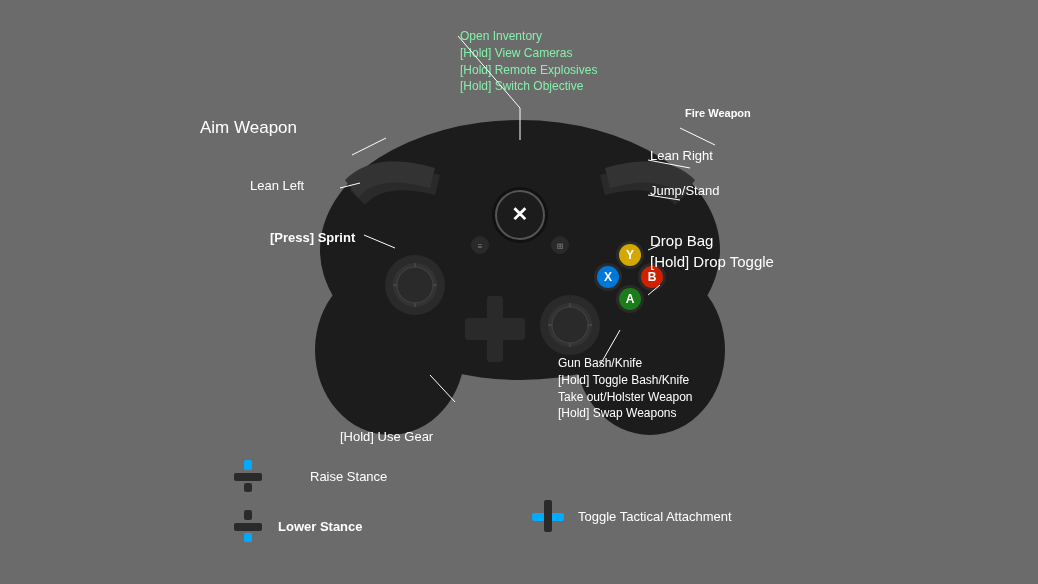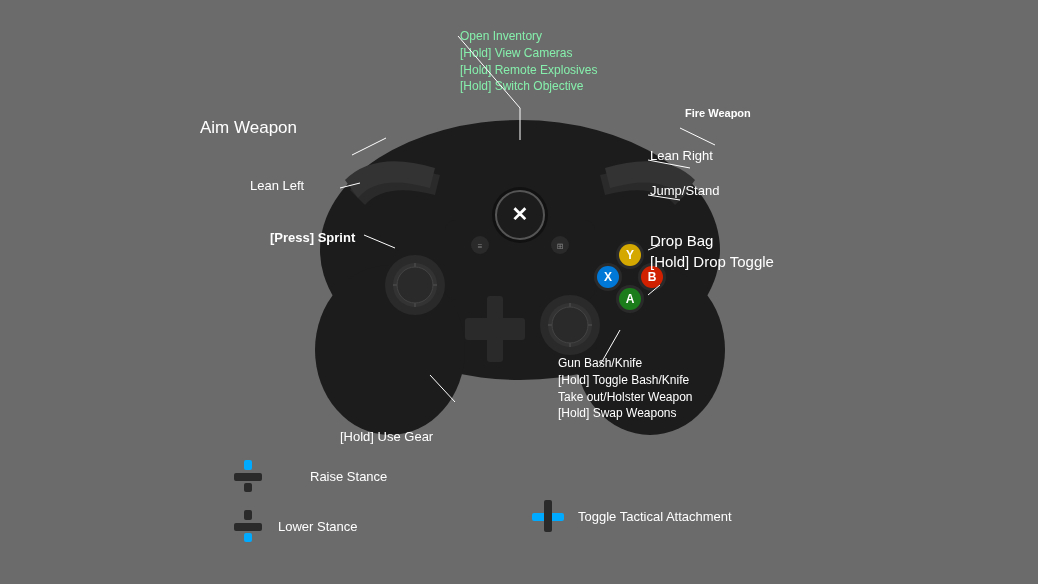--- a/index.html
+++ b/index.html
@@ -148,21 +148,21 @@
     <svg width="36" height="36" viewBox="0 0 36 36">
 
       <rect x="4" y="15" width="28" height="8" rx="2" fill="#2a2a2a"></rect>
 
       <rect x="14" y="2" width="8" height="10" rx="2" fill="#00aaff"></rect>
       <rect x="14" y="25" width="8" height="9" rx="2" fill="#2a2a2a"></rect>
     </svg>
     <span style="color:white; font-size:13px;margin-left:32px;">Raise Stance</span>
   </div>
 
-  <div style="position:absolute; left:230px; top:508px; display:flex; align-items:center; gap:12px;">
+  <div style="position:absolute; left:230px; top:508px; display:flex; align-items:center; gap:12px;font-weight:bold;">
     <svg width="36" height="36" viewBox="0 0 36 36">
 
       <rect x="4" y="15" width="28" height="8" rx="2" fill="#2a2a2a"></rect>
 
       <rect x="14" y="2" width="8" height="10" rx="2" fill="#2a2a2a"></rect>
       <rect x="14" y="25" width="8" height="9" rx="2" fill="#00aaff"></rect>
     </svg>
     <span style="color:white; font-size:13px;">Lower Stance</span>
   </div>
 

